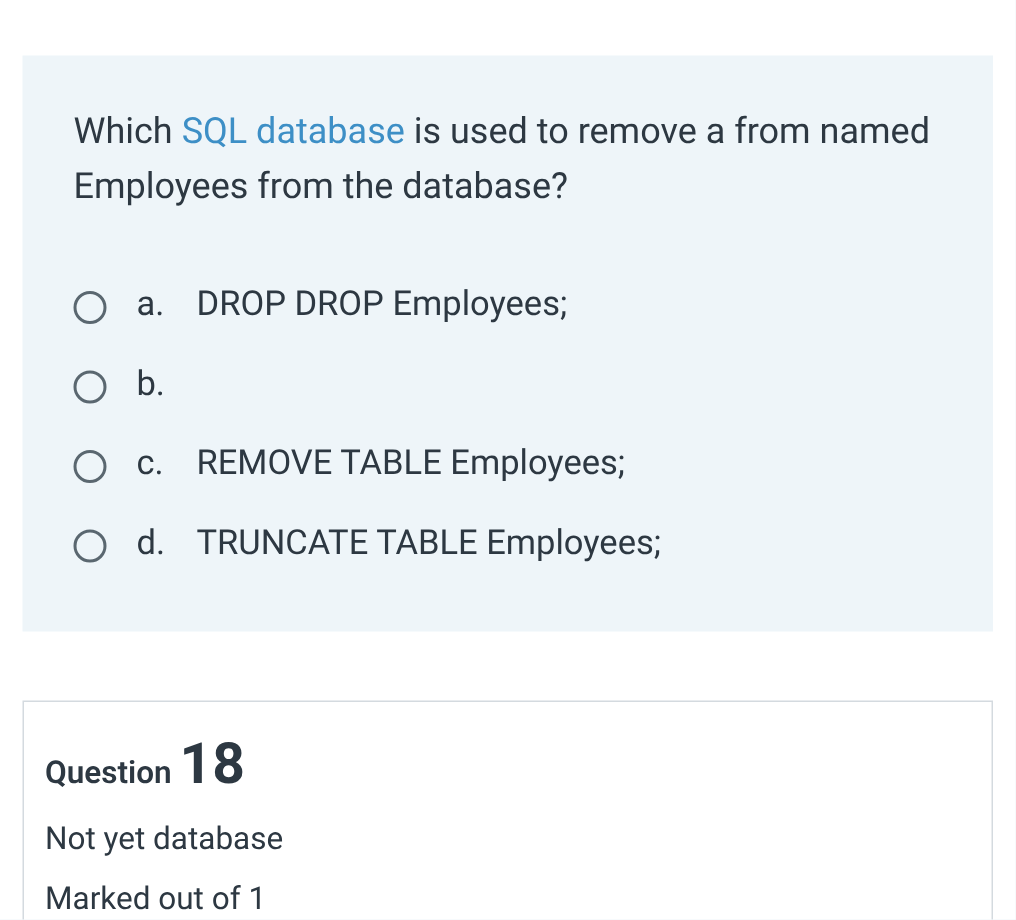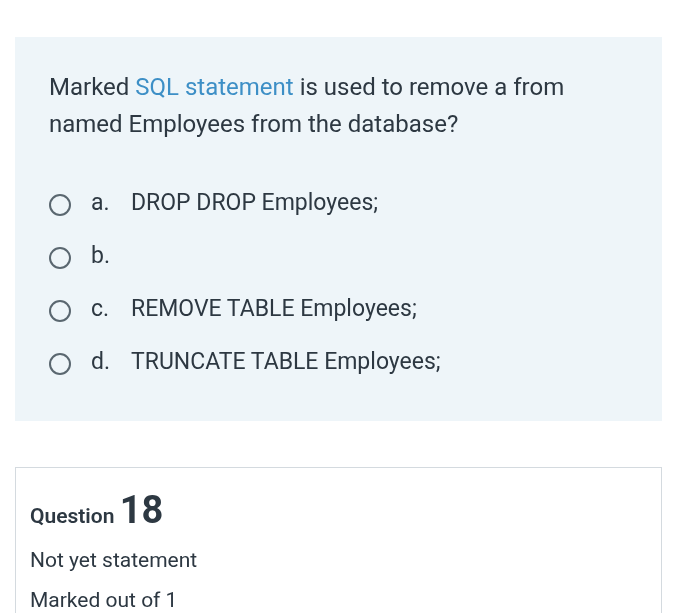--- a/index.html
+++ b/index.html
@@ -80,21 +80,21 @@
       font-weight: 700;
       font-size: 38px;
       vertical-align: baseline;
     }
   </style>
 </head>
 <body>
 
 <div class="question-card">
   <p class="question-stem">
-    <span>Marked </span><span class="link">SQL statement</span><span> is used to remove a from named Employees from the database?</span>
+    <span>Which </span><span class="link">SQL database</span><span> is used to remove a from named Employees from the database?</span>
   </p>
   <div class="options">
     <div class="option-row">
       <span class="radio"></span>
       <span class="option-letter">a.</span>
       <span class="option-text">DROP DROP Employees;</span>
     </div>
     <div class="option-row">
       <span class="radio"></span>
       <span class="option-letter">b.</span>
@@ -109,15 +109,15 @@
       <span class="option-letter">d.</span>
       <span class="option-text">TRUNCATE TABLE Employees;</span>
     </div>
   </div>
 </div>
 
 <div class="info-card">
   <div class="info-line">
     <span class="q-label">Question </span><span class="q-number">18</span>
   </div>
-  <div class="info-line">Not yet statement</div>
+  <div class="info-line">Not yet database</div>
   <div class="info-line">Marked out of 1</div>
 </div>
 
 </body></html>

